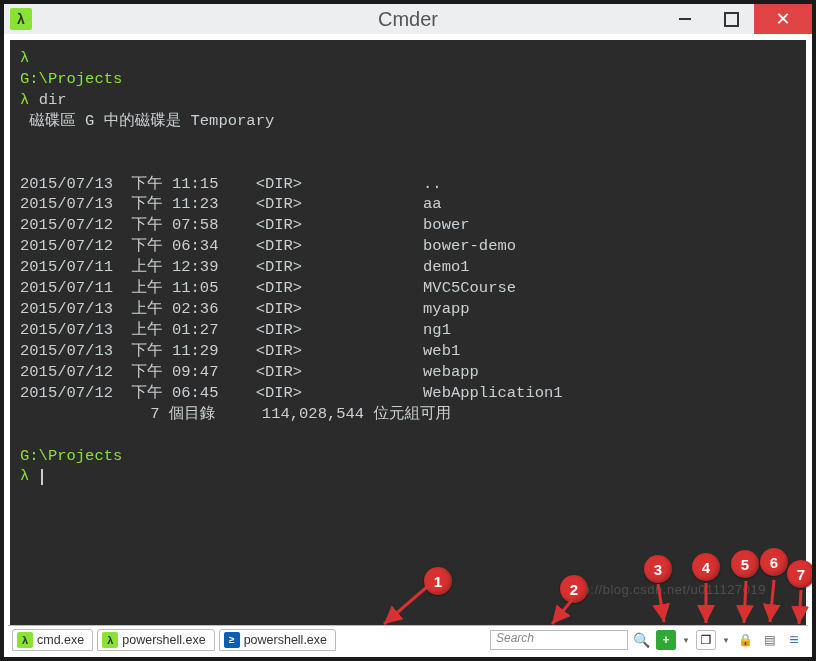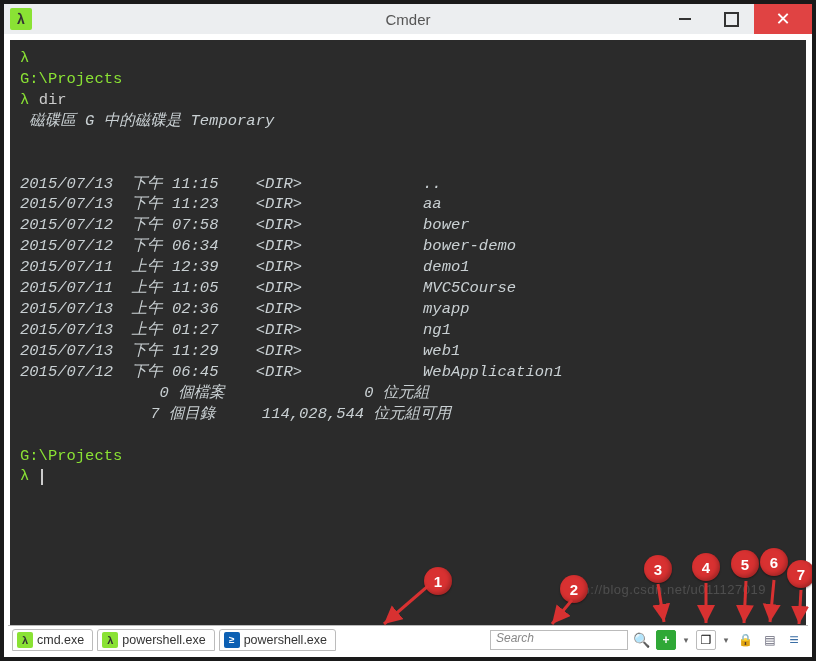--- a/index.html
+++ b/index.html
@@ -1,28 +1,28 @@
 <!DOCTYPE html>
 <html><head>
 <meta charset="utf-8">
 <style>
   * { box-sizing: border-box; margin: 0; padding: 0; }
   body { width: 816px; height: 661px; font-family: "Segoe UI", Arial, sans-serif; background: #fff; border: 4px solid #1a1a1a; overflow: hidden; position: relative; }
   .titlebar { height: 30px; background: #eceef0; display: flex; align-items: center; position: relative; }
   .titlebar-icon { width: 22px; height: 22px; margin-left: 6px; background: #8AE234; border-radius: 2px; display: flex; align-items: center; justify-content: center; color: #333; font-weight: bold; font-size: 14px; }
-  .title-text { position: absolute; left: 50%; transform: translateX(-50%); color: #555; font-size: 15px; }
+  .title-text { position: absolute; left: 50%; transform: translateX(-50%); color: #555; font-size: 20px; }
   .win-controls { position: absolute; right: 0; top: 0; display: flex; height: 30px; }
   .win-btn { width: 46px; height: 30px; display: flex; align-items: center; justify-content: center; font-size: 14px; }
   .win-min::before, .win-max::before { content: ""; display: block; }
   .win-min::before { width: 12px; height: 2px; background: #333; }
   .win-max::before { width: 11px; height: 11px; border: 2px solid #333; }
   .win-close { background: #E04343; color: #fff; font-size: 18px; width: 58px; }
   .terminal { background: #2b2b2b; color: #ccc; font-family: Consolas, "Courier New", monospace; font-size: 15.5px; line-height: 1.35; padding: 8px 10px 6px 10px; height: 595px; overflow: hidden; border: 6px solid #fff; border-top: 6px solid #fff; border-bottom: 0; position: relative; }
   .t-green { color: #8AE234; }
-  .t-dim { color: #c9d0d3; font-style: italic; }
+  .t-dim { color: #c9d0d3; }
   .t-row { white-space: pre; }
   .prompt-cursor { display: inline-block; width: 2px; height: 16px; background: #ccc; vertical-align: text-bottom; margin-left: 2px; }
   .tabbar { position: absolute; left: 4px; right: 4px; bottom: 4px; height: 28px; background: #fff; display: flex; align-items: center; gap: 4px; padding: 2px 4px; border-top: 1px solid #bbb; }
   .tab { height: 22px; background: #fefefe; border: 1px solid #bbb; display: flex; align-items: center; gap: 4px; padding: 0 8px 0 4px; font-size: 12.5px; color: #333; border-top-left-radius: 3px; border-top-right-radius: 3px; }
   .tab.active { background: #fff; }
   .tab .tico { width: 16px; height: 16px; display: flex; align-items: center; justify-content: center; font-size: 11px; font-weight: bold; border-radius: 2px; }
   .tico.lam { background: #8AE234; color: #333; }
   .tico.ps { background: #0b5fb3; color: #fff; font-size: 10px; }
   .tabbar-right { margin-left: auto; display: flex; align-items: center; gap: 4px; }
   .search { width: 138px; height: 20px; border: 1px solid #bbb; font-style: italic; font-size: 12px; color: #888; padding: 0 5px; background: #fff; }
@@ -61,23 +61,23 @@
   <div id="dir-rows">
       <div class="t-row t-dim">2015/07/13  下午 11:15    &lt;DIR&gt;             ..</div>
       <div class="t-row t-dim">2015/07/13  下午 11:23    &lt;DIR&gt;             aa</div>
       <div class="t-row t-dim">2015/07/12  下午 07:58    &lt;DIR&gt;             bower</div>
       <div class="t-row t-dim">2015/07/12  下午 06:34    &lt;DIR&gt;             bower-demo</div>
       <div class="t-row t-dim">2015/07/11  上午 12:39    &lt;DIR&gt;             demo1</div>
       <div class="t-row t-dim">2015/07/11  上午 11:05    &lt;DIR&gt;             MVC5Course</div>
       <div class="t-row t-dim">2015/07/13  上午 02:36    &lt;DIR&gt;             myapp</div>
       <div class="t-row t-dim">2015/07/13  上午 01:27    &lt;DIR&gt;             ng1</div>
       <div class="t-row t-dim">2015/07/13  下午 11:29    &lt;DIR&gt;             web1</div>
+      <div class="t-row t-dim">2015/07/12  下午 09:47    &lt;DIR&gt;             webapp</div>
       <div class="t-row t-dim">2015/07/12  下午 06:45    &lt;DIR&gt;             WebApplication1</div>
     </div>
-  <div class="t-row t-dim">               0 個檔案               0 位元組</div>
   <div class="t-row t-dim">              7 個目錄     114,028,544 位元組可用</div>
   <div class="t-row">&nbsp;</div>
   <div class="t-row"><span class="t-green">G:\Projects</span></div>
   <div class="t-row"><span class="t-green">λ</span> <span class="prompt-cursor"></span></div>
   <div class="watermark">http://blog.csdn.net/u011127019</div>
 </div>
 
 <div class="tabbar">
   <div id="tabs-host" style="display:flex;gap:4px;">
       <div class="tab active">

